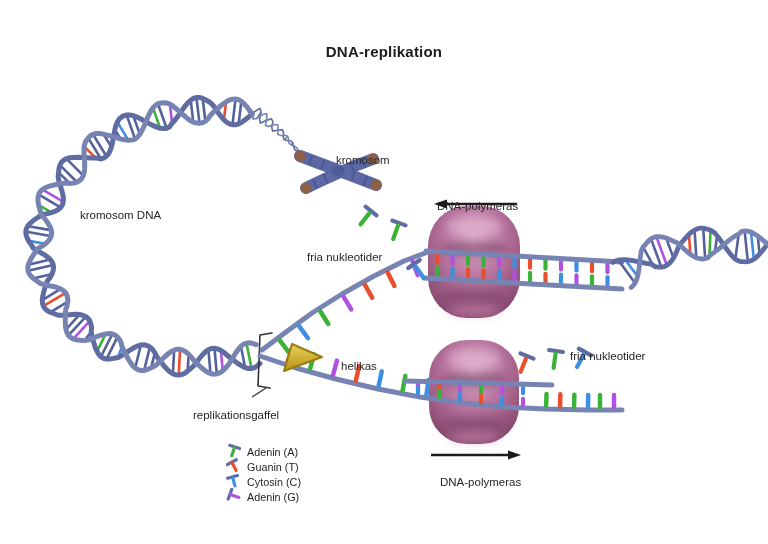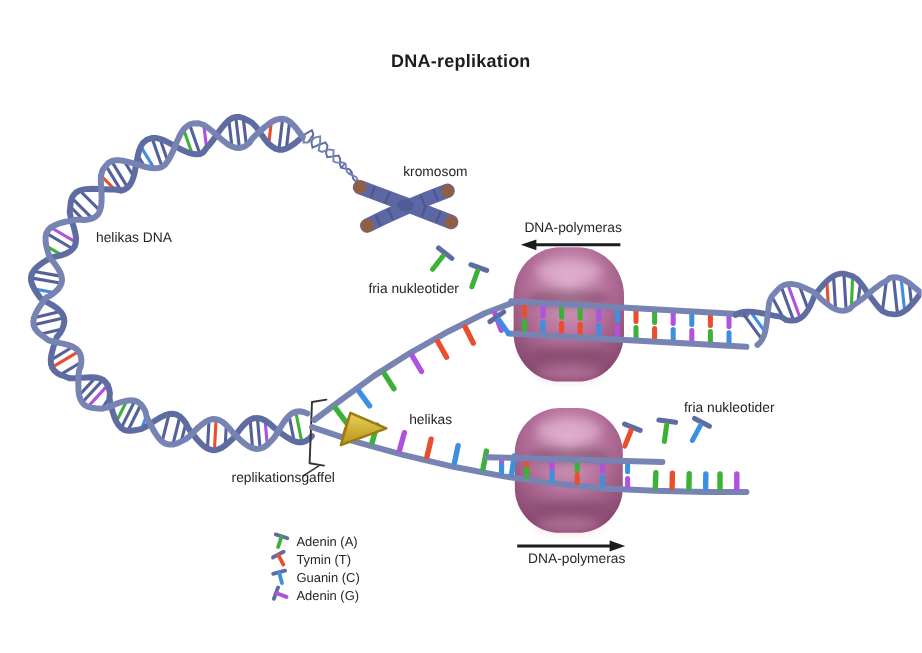--- a/index.html
+++ b/index.html
@@ -1,21 +1,21 @@
 <!DOCTYPE html>
 <html><head>
 <meta charset="utf-8">
 <style>
   html,body{margin:0;padding:0;background:#fff;}
   .stage{position:relative;width:768px;height:507px;background:#ffffff;overflow:hidden;
          font-family:"Liberation Sans",sans-serif;}
   svg#diagram{position:absolute;left:0;top:0;}
   .title{position:absolute;top:43px;left:0;width:100%;text-align:center;
          font-size:15px;font-weight:700;color:#1c1c1c;letter-spacing:.2px;}
-  .lbl{position:absolute;font-size:11.5px;color:#262626;white-space:nowrap;}
+  .lbl{position:absolute;font-size:11.5px;color:#262626;white-space:nowrap;margin-top:16px;}
   .legend{position:absolute;left:226px;top:443px;}
   .legend-row{display:flex;align-items:flex-end;gap:6px;height:15px;
               font-size:10.8px;color:#262626;}
   .legend-row svg{flex:0 0 auto;}
 </style>
 </head>
 <body>
 
 <div class="stage">
 
@@ -268,21 +268,21 @@
         <g>
           <line x1="431" y1="455" x2="509" y2="455" stroke="#1c1c1c" stroke-width="2.4"></line>
           <polygon points="521,455 508,450.5 508,459.5" fill="#1c1c1c"></polygon>
         </g>
       </g>
   </svg>
 
   <div class="title">DNA-replikation</div>
 
   <div class="lbl" style="left:336px;top:138px;">kromosom</div>
-  <div class="lbl" style="left:80px;top:193px;">helikas DNA</div>
+  <div class="lbl" style="left:80px;top:193px;">kromosom DNA</div>
   <div class="lbl" style="left:437px;top:184px;">DNA-polymeras</div>
   <div class="lbl" style="left:307px;top:235px;">fria nukleotider</div>
   <div class="lbl" style="left:341px;top:344px;">helikas</div>
   <div class="lbl" style="left:193px;top:393px;">replikationsgaffel</div>
   <div class="lbl" style="left:570px;top:334px;">fria nukleotider</div>
   <div class="lbl" style="left:440px;top:460px;">DNA-polymeras</div>
 
   <div class="legend">
     <div class="legend-row">
       <svg class="legend-icon" width="15" height="15" viewBox="0 0 16 16">
@@ -293,30 +293,30 @@
       </svg>
       <span>Adenin (A)</span>
     </div>
     <div class="legend-row">
       <svg class="legend-icon" width="15" height="15" viewBox="0 0 16 16">
         <g transform="rotate(-28 8 8)">
           <line class="cap" x1="2.5" y1="4" x2="13.5" y2="4" stroke-width="3.4" stroke-linecap="round" stroke="#5f6ca2"></line>
           <line class="stem" x1="8" y1="4.5" x2="8" y2="14" stroke-width="3.4" stroke-linecap="round" stroke="#e94e2d"></line>
         </g>
       </svg>
-      <span>Tymin (T)</span>
+      <span>Guanin (T)</span>
     </div>
     <div class="legend-row">
       <svg class="legend-icon" width="15" height="15" viewBox="0 0 16 16">
         <g transform="rotate(-15 8 8)">
           <line class="cap" x1="2.5" y1="4" x2="13.5" y2="4" stroke-width="3.4" stroke-linecap="round" stroke="#5f6ca2"></line>
           <line class="stem" x1="8" y1="4.5" x2="8" y2="14" stroke-width="3.4" stroke-linecap="round" stroke="#3e8fe0"></line>
         </g>
       </svg>
-      <span>Guanin (C)</span>
+      <span>Cytosin (C)</span>
     </div>
     <div class="legend-row">
       <svg class="legend-icon" width="15" height="15" viewBox="0 0 16 16">
         <g transform="rotate(-70 8 8)">
           <line class="cap" x1="2.5" y1="4" x2="13.5" y2="4" stroke-width="3.4" stroke-linecap="round" stroke="#5f6ca2"></line>
           <line class="stem" x1="8" y1="4.5" x2="8" y2="14" stroke-width="3.4" stroke-linecap="round" stroke="#af52e0"></line>
         </g>
       </svg>
       <span>Adenin (G)</span>
     </div>

